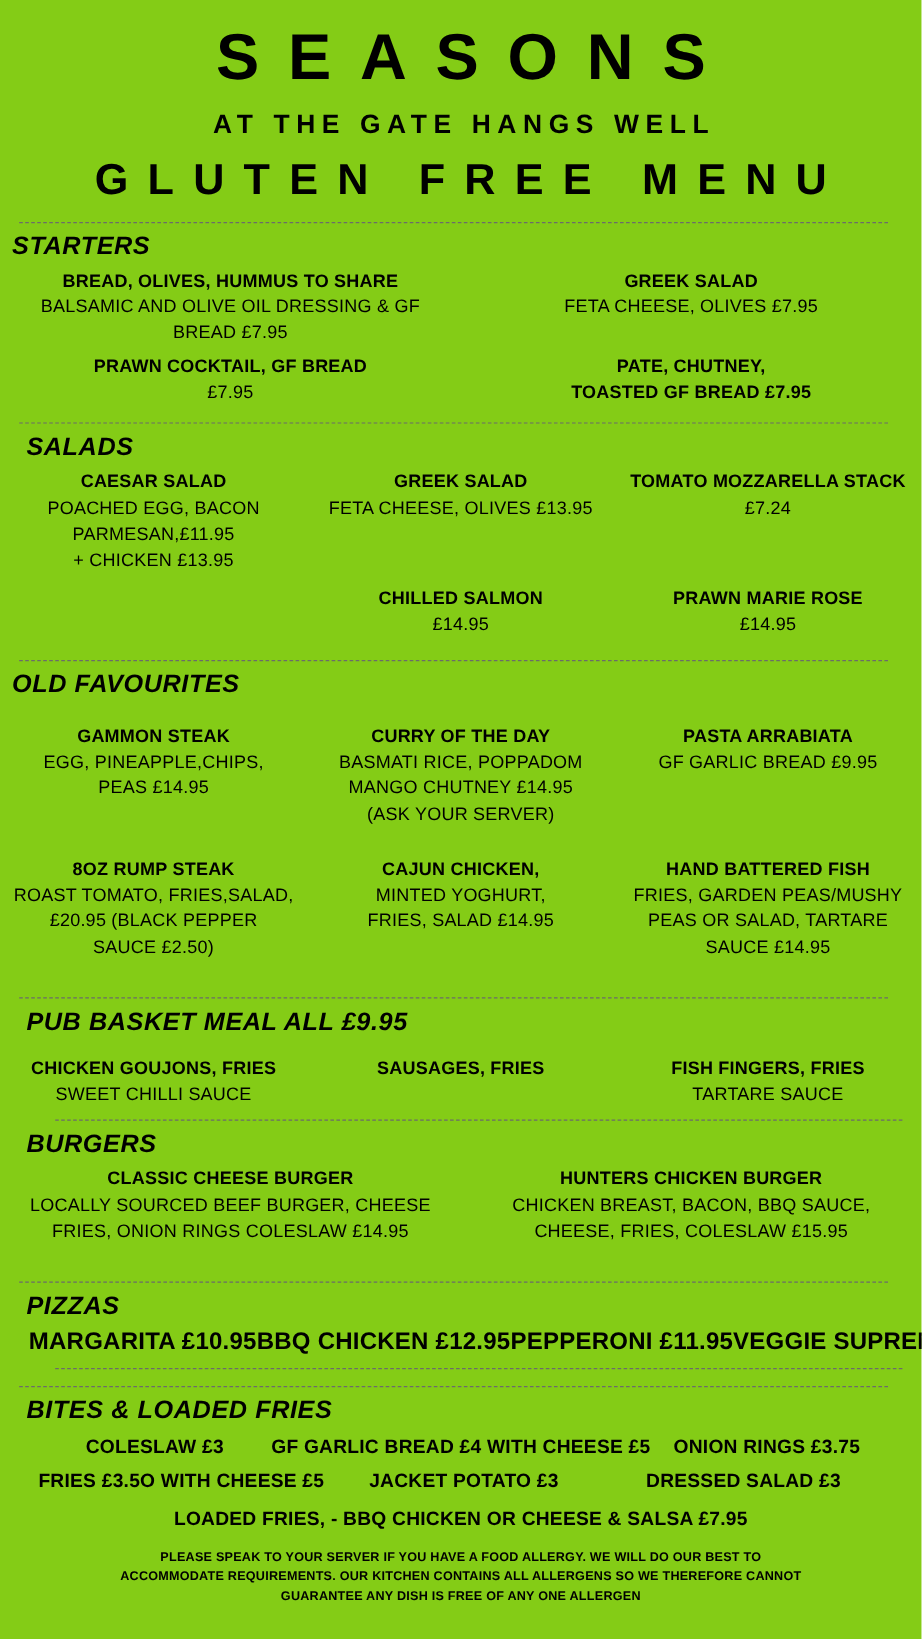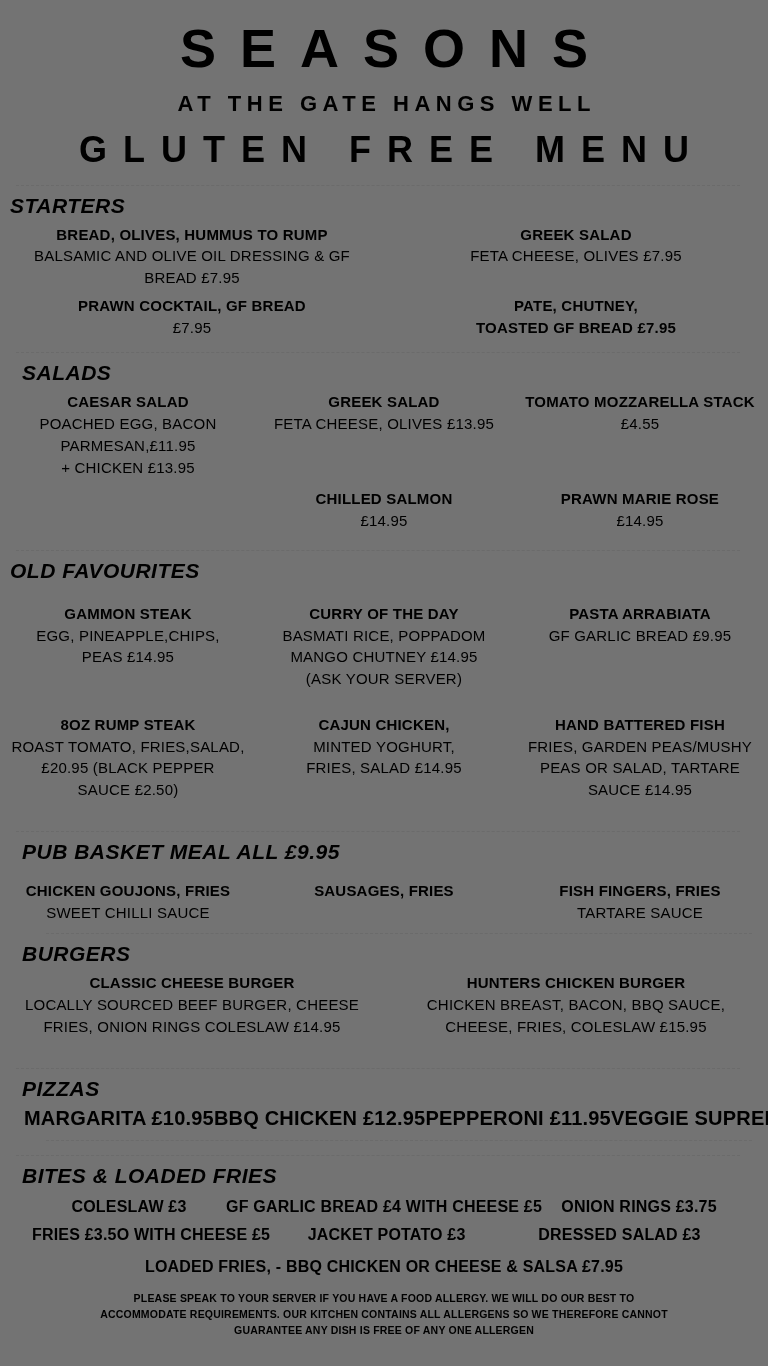--- a/index.html
+++ b/index.html
@@ -13,21 +13,21 @@
     height: 1366px;
     position: relative;
     font-family: "Liberation Sans", "DejaVu Sans", sans-serif;
     color: #000000;
     overflow: hidden;
   }
   .page {
     width: 768px;
     height: 1366px;
     position: relative;
-    background: #737373;
+    background: #84cc16;
   }
 
   
   .masthead {
     padding-top: 16px;
     text-align: center;
   }
   .brand-title {
     font-size: 54px;
     font-weight: 700;
@@ -166,21 +166,21 @@
   </div>
 
   <div class="sp-14"></div>
   <div class="rule"></div>
 
   <div class="section">
     <div class="section-head">STARTERS</div>
 
     <div class="row cols-2">
       <div class="cell">
-        <div class="item-name">BREAD, OLIVES, HUMMUS TO RUMP</div>
+        <div class="item-name">BREAD, OLIVES, HUMMUS TO SHARE</div>
         <div class="item-desc">BALSAMIC AND OLIVE OIL DRESSING &amp; GF BREAD  £7.95</div>
       </div>
       <div class="cell">
         <div class="item-name">GREEK SALAD</div>
         <div class="item-desc">FETA CHEESE, OLIVES £7.95</div>
       </div>
     </div>
 
     <div class="sp-6"></div>
 
@@ -208,21 +208,21 @@
         <div class="item-desc">POACHED EGG, BACON</div>
         <div class="item-desc">PARMESAN,£11.95</div>
         <div class="item-desc">+ CHICKEN £13.95</div>
       </div>
       <div class="cell">
         <div class="item-name">GREEK SALAD</div>
         <div class="item-desc">FETA CHEESE, OLIVES £13.95</div>
       </div>
       <div class="cell">
         <div class="item-name">TOMATO MOZZARELLA STACK</div>
-        <div class="item-desc">£4.55</div>
+        <div class="item-desc">£7.24</div>
       </div>
     </div>
 
     <div class="sp-10"></div>
 
     <div class="row cols-3">
       <div class="cell blank"></div>
       <div class="cell">
         <div class="item-name">CHILLED SALMON</div>
         <div class="item-desc">£14.95</div>

